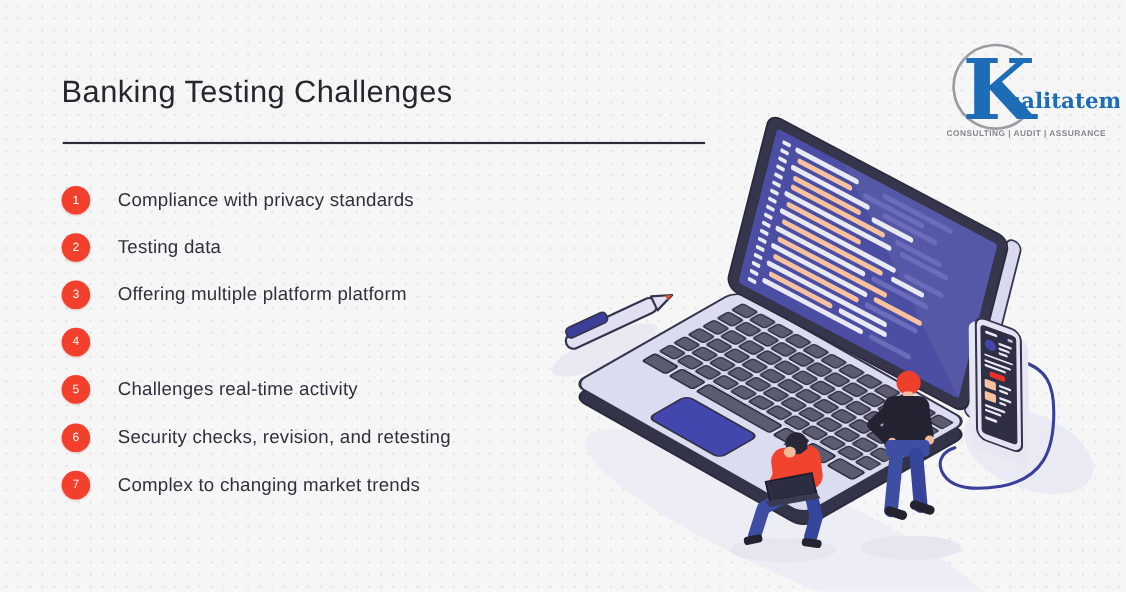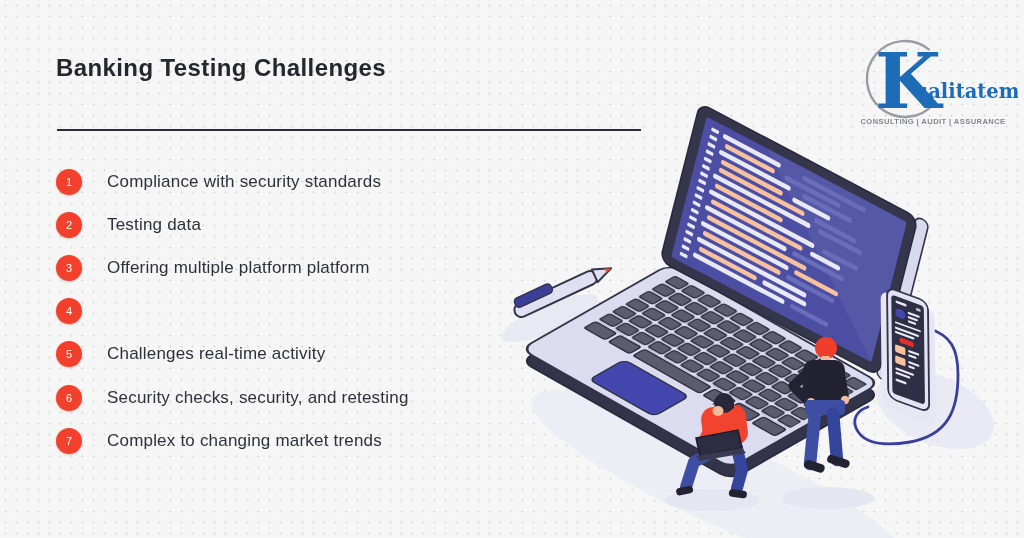--- a/index.html
+++ b/index.html
@@ -4,22 +4,22 @@
 <style>
   html,body{margin:0;padding:0;}
   .canvas{
     position:relative;width:1024px;height:538px;overflow:hidden;
     background-color:#f6f6f7;
     background-image:radial-gradient(circle,#dfe4df 1px,rgba(0,0,0,0) 1.2px);
     background-size:11px 11px;
     font-family:"Liberation Sans",sans-serif;
   }
   .title{
-    position:absolute;left:56px;top:54px;
-    font-size:24px;font-weight:700;letter-spacing:.4px;color:#26262e;
+    position:absolute;left:56px;top:68px;
+    font-size:28px;font-weight:400;letter-spacing:.4px;color:#26262e;
   }
   .title-rule{
     position:absolute;left:57px;top:129px;width:584px;height:0;
     border-top:2px solid #2b2b3a;
   }
   .challenge-list{position:absolute;left:56px;top:160px;width:430px;}
   .challenge-row{display:flex;align-items:center;height:43.2px;}
   .badge{
     flex:0 0 26px;width:26px;height:26px;border-radius:50%;
     background:#f3402d;color:#ffffff;font-size:11px;
@@ -34,40 +34,40 @@
 <body>
 
 <div class="canvas">
 
   <div class="title">Banking Testing Challenges</div>
   <div class="title-rule"></div>
 
   <div class="challenge-list">
     <div class="challenge-row">
       <span class="badge">1</span>
-      <span class="challenge-label">Compliance with security standards</span>
+      <span class="challenge-label">Compliance with privacy standards</span>
     </div>
     <div class="challenge-row">
       <span class="badge">2</span>
       <span class="challenge-label">Testing data</span>
     </div>
     <div class="challenge-row">
       <span class="badge">3</span>
       <span class="challenge-label">Offering multiple platform platform</span>
     </div>
     <div class="challenge-row">
       <span class="badge">4</span>
     </div>
     <div class="challenge-row">
       <span class="badge">5</span>
       <span class="challenge-label">Challenges real-time activity</span>
     </div>
     <div class="challenge-row">
       <span class="badge">6</span>
-      <span class="challenge-label">Security checks, security, and retesting</span>
+      <span class="challenge-label">Security checks, revision, and retesting</span>
     </div>
     <div class="challenge-row">
       <span class="badge">7</span>
       <span class="challenge-label">Complex to changing market trends</span>
     </div>
   </div>
 
   <svg class="logo" viewBox="0 0 170 100">
     <path d="M 86 69.4 A 38 38 0 1 1 81.4 15.9" fill="none" stroke="#9b9ba3" stroke-width="2.4"></path>
     <text x="27" y="74" font-family="DejaVu Serif, serif" font-weight="bold" font-size="76" fill="#1e6cb7">K</text>

